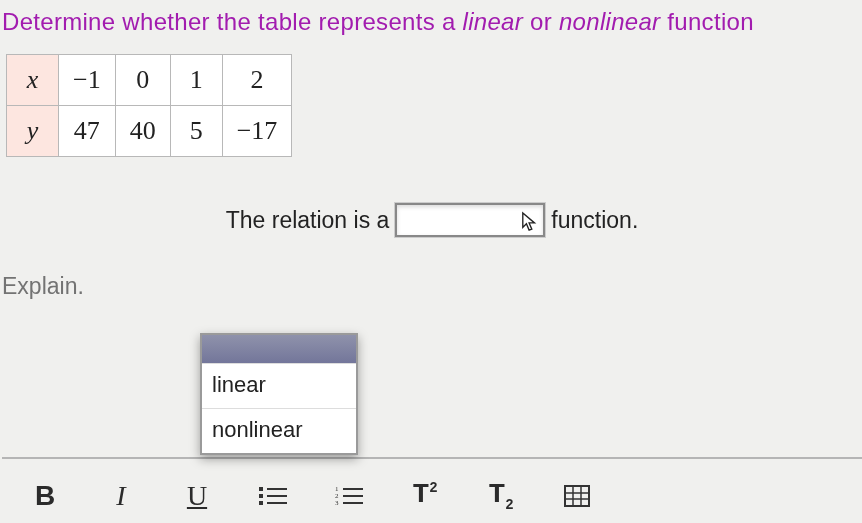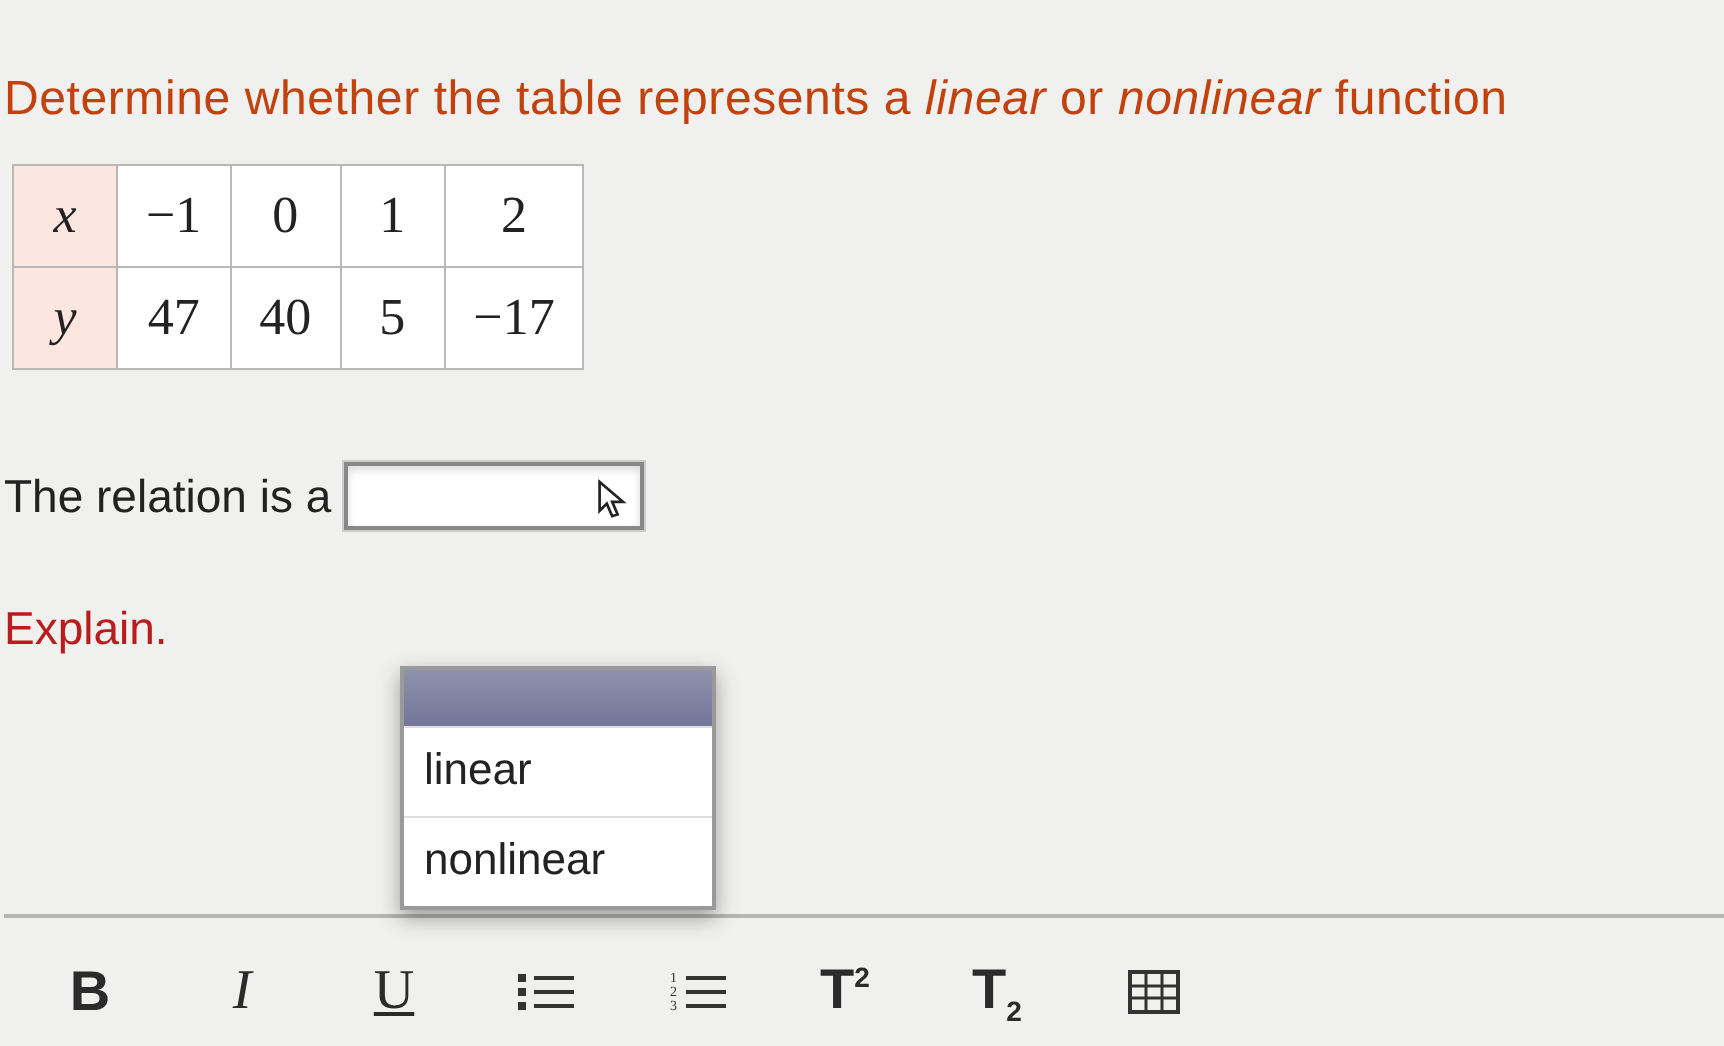--- a/index.html
+++ b/index.html
@@ -6,24 +6,23 @@
     body {
       font-family: Arial, sans-serif;
       background: #f0f0ee;
       width: 862px;
       height: 523px;
       overflow: hidden;
       position: relative;
     }
     .question {
       font-size: 24px;
-      color: #c2410c;
+      color: #a21caf;
       padding: 8px 2px 18px 2px;
       letter-spacing: 0.3px;
-      margin-top: 28px;
     }
     .question .it { font-style: italic; }
     
     .data-table {
       border-collapse: collapse;
       margin-left: 6px;
       background: #fff;
     }
     .data-table td {
       border: 1px solid #b8b8b8;
@@ -41,20 +40,21 @@
     }
     
     .fill-row {
       margin-top: 46px;
       padding-left: 2px;
       display: flex;
       align-items: center;
       gap: 6px;
       font-size: 23px;
       color: #222;
+      justify-content: center;
     }
     .answer-slot {
       display: inline-block;
       width: 150px;
       height: 34px;
       border: 2px solid #888;
       background: #fff;
       box-shadow: 0 2px 4px rgba(0,0,0,0.15) inset, 0 0 0 1px #ccc;
       position: relative;
     }
@@ -63,21 +63,21 @@
       right: 4px;
       top: 6px;
       width: 18px;
       height: 22px;
     }
     
     .explain-label {
       margin-top: 36px;
       padding-left: 2px;
       font-size: 23px;
-      color: #b91c1c;
+      color: #737373;
     }
     
     .dropdown-popup {
       position: absolute;
       left: 200px;
       top: 333px;
       width: 158px;
       background: #fff;
       border: 2px solid #9a9a9a;
       box-shadow: 0 4px 10px rgba(0,0,0,0.35);
@@ -116,21 +116,21 @@
       display: inline-flex;
       align-items: center;
       justify-content: center;
       min-width: 30px;
       height: 34px;
     }
     .tb-bold { font-weight: bold; font-family: Arial, sans-serif; }
     .tb-italic { font-style: italic; }
     .tb-under { text-decoration: underline; }
     .tb-list svg, .tb-sup, .tb-sub, .tb-table svg { display:block; }
-    .tb-sup, .tb-sub { font-weight: bold; font-family: Liberation Sans, sans-serif; position: relative; }
+    .tb-sup, .tb-sub { font-weight: bold; font-family: Liberation Mono, monospace; position: relative; text-align: center; }
     .tb-sup sup, .tb-sub sub { font-size: 14px; }
   </style>
 </head>
 <body>
 
 <div class="question">
   <span>Determine whether the table represents a </span><span class="it">linear</span><span> or </span><span class="it">nonlinear</span><span> function</span>
 </div>
 
 <table class="data-table">
@@ -152,20 +152,21 @@
 </tbody>
   </table>
 
 <div class="fill-row">
   <span>The relation is a</span>
   <span class="answer-slot">
     <svg class="cursor-arrow" viewBox="0 0 20 24">
       <path d="M2 2 L2 18 L6 14 L9 21 L12 20 L9 13 L15 13 Z" fill="#fff" stroke="#222" stroke-width="1.5"></path>
     </svg>
   </span>
+  <span>function.</span>
 </div>
 
 <div class="explain-label">Explain.</div>
 
 <div class="dropdown-popup">
   <div class="opt-highlight"></div>
   <div class="opt">linear</div>
   <div class="opt">nonlinear</div>
 </div>
 

